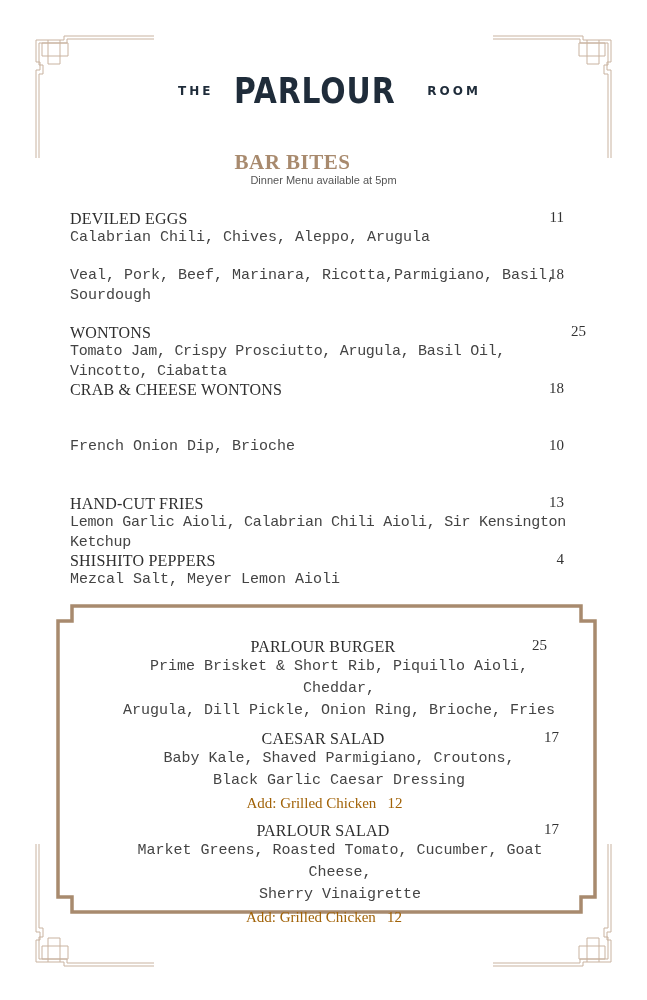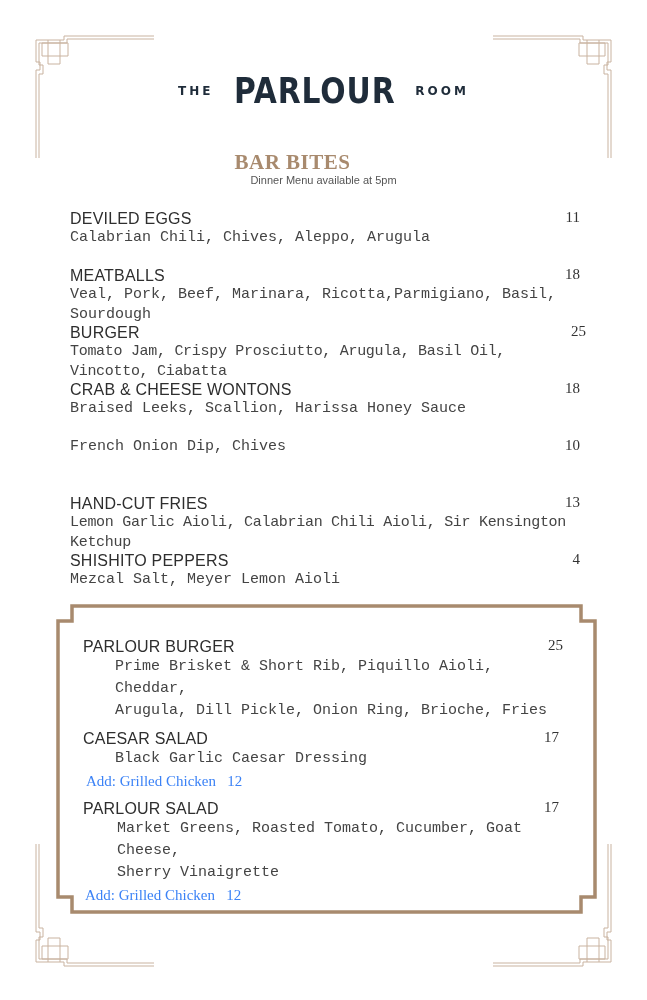--- a/index.html
+++ b/index.html
@@ -8,46 +8,46 @@
   .corner { position:absolute; width:124px; height:124px; }
   .corner svg { width:100%; height:100%; display:block; }
   #c-tl { left:34px; top:34px; }
   #c-tr { right:34px; top:34px; transform:scaleX(-1); }
   #c-bl { left:34px; bottom:32px; transform:scaleY(-1); }
   #c-br { right:34px; bottom:32px; transform:scale(-1,-1); }
 
   .logo { position:absolute; top:70px; left:0; width:647px; text-align:center;
           color:#1f2c3a; white-space:nowrap; }
   .logo .small { font-family:"DejaVu Sans", sans-serif; font-size:12px; font-weight:bold;
-                 letter-spacing:3px; vertical-align:middle; }
+                 letter-spacing:3px; vertical-align:middle;margin-left:12px; }
   .logo .big { font-family:"DejaVu Sans Condensed","DejaVu Sans", sans-serif; font-size:36px;
                font-weight:bold; letter-spacing:1px; vertical-align:middle; margin:0 8px;
                display:inline-block; transform:scaleX(0.92); }
 
   .section-title { position:absolute; top:150px; left:0; width:585px; text-align:center;
                    font-family:"Liberation Serif", serif; font-weight:bold; font-size:21px;
                    color:#a88a6e; letter-spacing:0.5px; }
   .section-sub { position:absolute; top:174px; left:0; width:647px; text-align:center;
                  font-family:"Liberation Sans", sans-serif; font-size:11px; color:#555; }
 
   .items { position:absolute; top:209px; left:70px; width:510px; }
   .item { position:relative; height:57px; }
-  .item-name { font-family:Liberation Sans, sans-serif; font-size:16px; color:#2e2e2e;
+  .item-name { font-family:Liberation Serif, serif; font-size:16px; color:#2e2e2e;
                letter-spacing:0.2px; line-height:19px; }
   .item-desc { font-family:Liberation Mono, monospace; font-size:15px; color:#444;
                line-height:20px; }
-  .item-price { position:absolute; right:0; top:0; font-family:"Liberation Serif", serif;
+  .item-price { position:absolute; right:16px; top:0; font-family:"Liberation Serif", serif;
                 font-size:15px; color:#333; }
 
   .box { position:absolute; left:56px; top:604px; width:541px; height:310px; }
   .box svg { position:absolute; left:0; top:0; width:100%; height:100%; }
   .box-items { position:absolute; left:83px; top:637px; width:480px; }
-  .bitem { position:relative; margin-bottom:7px; }
+  .bitem { position:relative; margin-bottom:7px;text-align:center; }
   .bitem .item-desc { line-height:22px;margin-left:32px; }
-  .bitem .addon { font-family:"Liberation Serif", serif; font-size:15px; color:#3b82f6; line-height:22px; }
+  .bitem .addon { font-family:"Liberation Serif", serif; font-size:15px; color:#a16207; line-height:22px; }
 </style>
 </head>
 <body>
 
 <div class="corner" id="c-tl">
   <svg viewBox="0 0 124 124" fill="none" stroke="#c9b3a0" stroke-width="1">
     <path d="M2 124 V36 H6 V28 H2 V6 H30 V2 H120"></path>
     <path d="M5 124 V40 H9 V31 H5 V9 H33 V5 H120"></path>
     <path d="M8 9 H34 V22 H8 Z"></path>
     <path d="M14 6 V30 H26 V6"></path>
@@ -87,36 +87,34 @@
 <div class="section-title">BAR BITES</div>
 <div class="section-sub">Dinner Menu available at 5pm</div>
 
 <div class="items">
   <div class="item">
     <div class="item-name">DEVILED EGGS</div>
     <div class="item-desc">Calabrian Chili, Chives, Aleppo, Arugula</div>
     <div class="item-price">11</div>
   </div>
   <div class="item">
-    <div class="item-name">MEATBALLS</div>
     <div class="item-desc">Veal, Pork, Beef, Marinara, Ricotta,Parmigiano, Basil, Sourdough</div>
     <div class="item-price">18</div>
   </div>
   <div class="item">
-    <div class="item-name">BURGER</div>
+    <div class="item-name">WONTONS</div>
     <div class="item-desc" style="letter-spacing:-0.3px">Tomato Jam, Crispy Prosciutto, Arugula, Basil Oil, Vincotto, Ciabatta</div>
     <div class="item-price" style="right:-6px">25</div>
   </div>
   <div class="item">
     <div class="item-name">CRAB &amp; CHEESE WONTONS</div>
-    <div class="item-desc">Braised Leeks, Scallion, Harissa Honey Sauce</div>
     <div class="item-price">18</div>
   </div>
   <div class="item">
-    <div class="item-desc">French Onion Dip, Chives</div>
+    <div class="item-desc">French Onion Dip, Brioche</div>
     <div class="item-price">10</div>
   </div>
   <div class="item">
     <div class="item-name">HAND-CUT FRIES</div>
     <div class="item-desc" style="letter-spacing:-0.3px">Lemon Garlic Aioli, Calabrian Chili Aioli, Sir Kensington Ketchup</div>
     <div class="item-price">13</div>
   </div>
   <div class="item">
     <div class="item-name">SHISHITO PEPPERS</div>
     <div class="item-desc">Mezcal Salt, Meyer Lemon Aioli</div>
@@ -131,20 +129,21 @@
 </div>
 <div class="box-items">
   <div class="bitem">
     <div class="item-name">PARLOUR BURGER</div>
     <div class="item-desc">Prime Brisket &amp; Short Rib, Piquillo Aioli, Cheddar,</div>
     <div class="item-desc">Arugula, Dill Pickle, Onion Ring, Brioche, Fries</div>
     <div class="item-price">25</div>
   </div>
   <div class="bitem">
     <div class="item-name">CAESAR SALAD</div>
+    <div class="item-desc">Baby Kale, Shaved Parmigiano, Croutons,</div>
     <div class="item-desc">Black Garlic Caesar Dressing</div>
     <div class="addon" style="white-space:pre; padding-left:3px">Add: Grilled Chicken   12</div>
     <div class="item-price" style="right:4px">17</div>
   </div>
   <div class="bitem">
     <div class="item-name">PARLOUR SALAD</div>
     <div class="item-desc" style="padding-left:2px">Market Greens, Roasted Tomato, Cucumber, Goat Cheese,</div>
     <div class="item-desc" style="padding-left:2px">Sherry Vinaigrette</div>
     <div class="addon" style="white-space:pre; padding-left:2px">Add: Grilled Chicken   12</div>
     <div class="item-price" style="right:4px">17</div>

